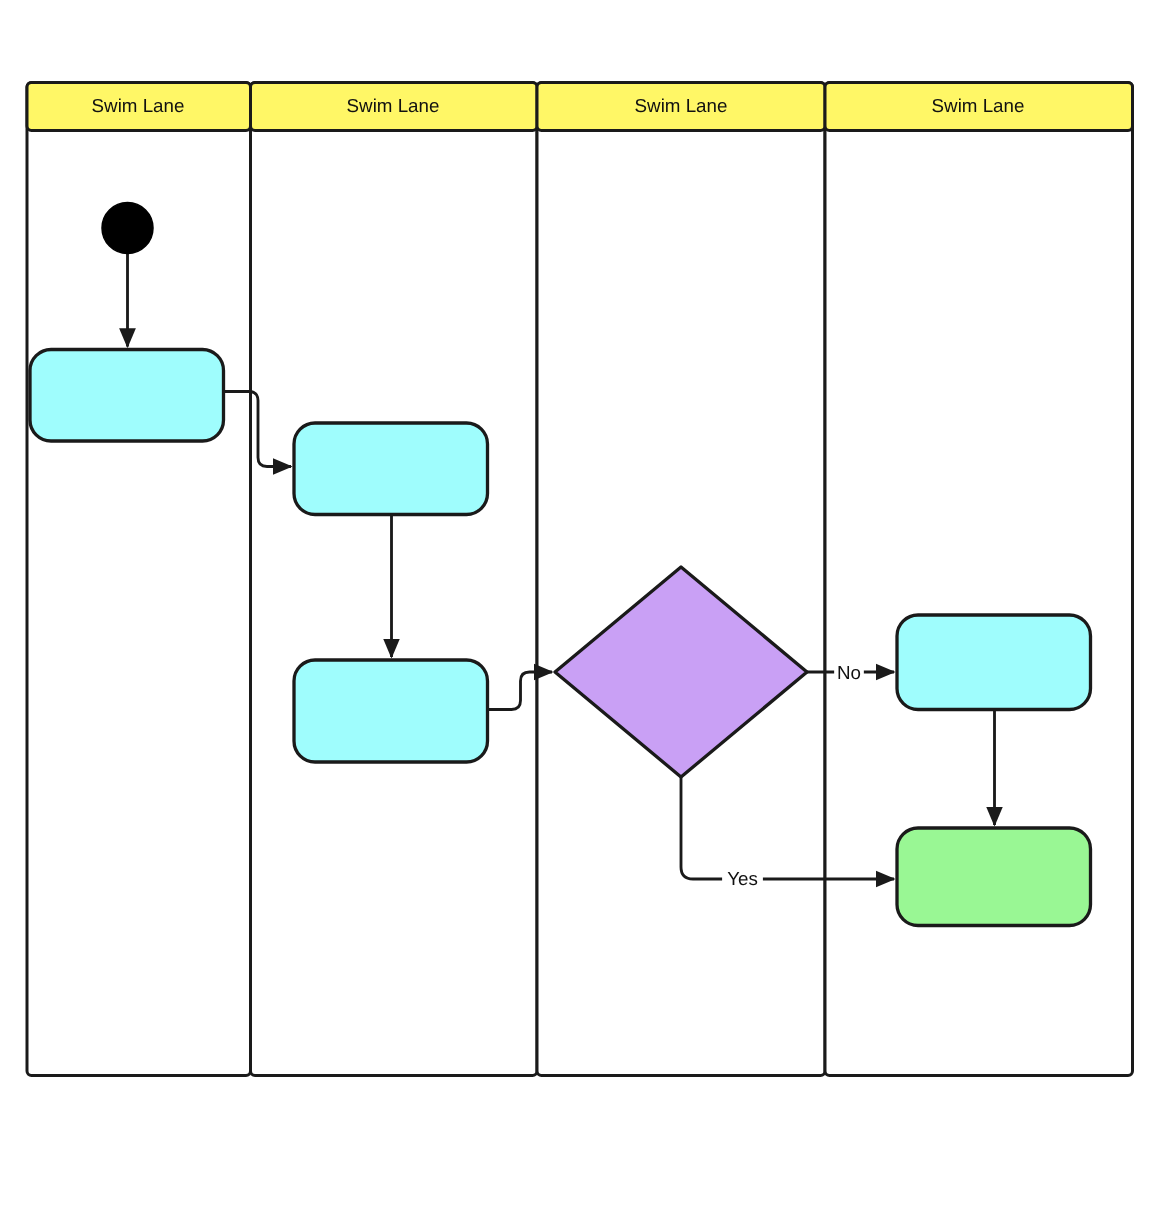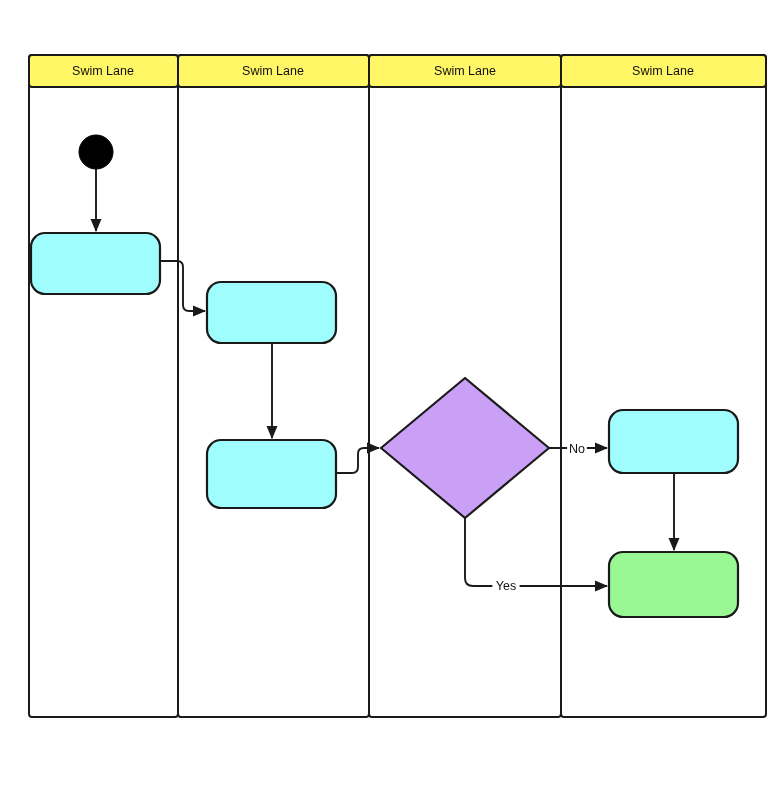--- a/index.html
+++ b/index.html
@@ -10,21 +10,20 @@
   body {
     width: 768px;
     height: 808px;
     font-family: "Liberation Sans", sans-serif;
     overflow: hidden;
   }
   #diagram-root {
     position: relative;
     width: 703px;
     height: 808px;
-    margin-left: 11px;
   }
   svg#swimlane-svg {
     display: block;
     width: 768px;
     height: 808px;
   }
   .lane-header-rect {
     stroke: #1a1a1a;
     stroke-width: 2;
   }

